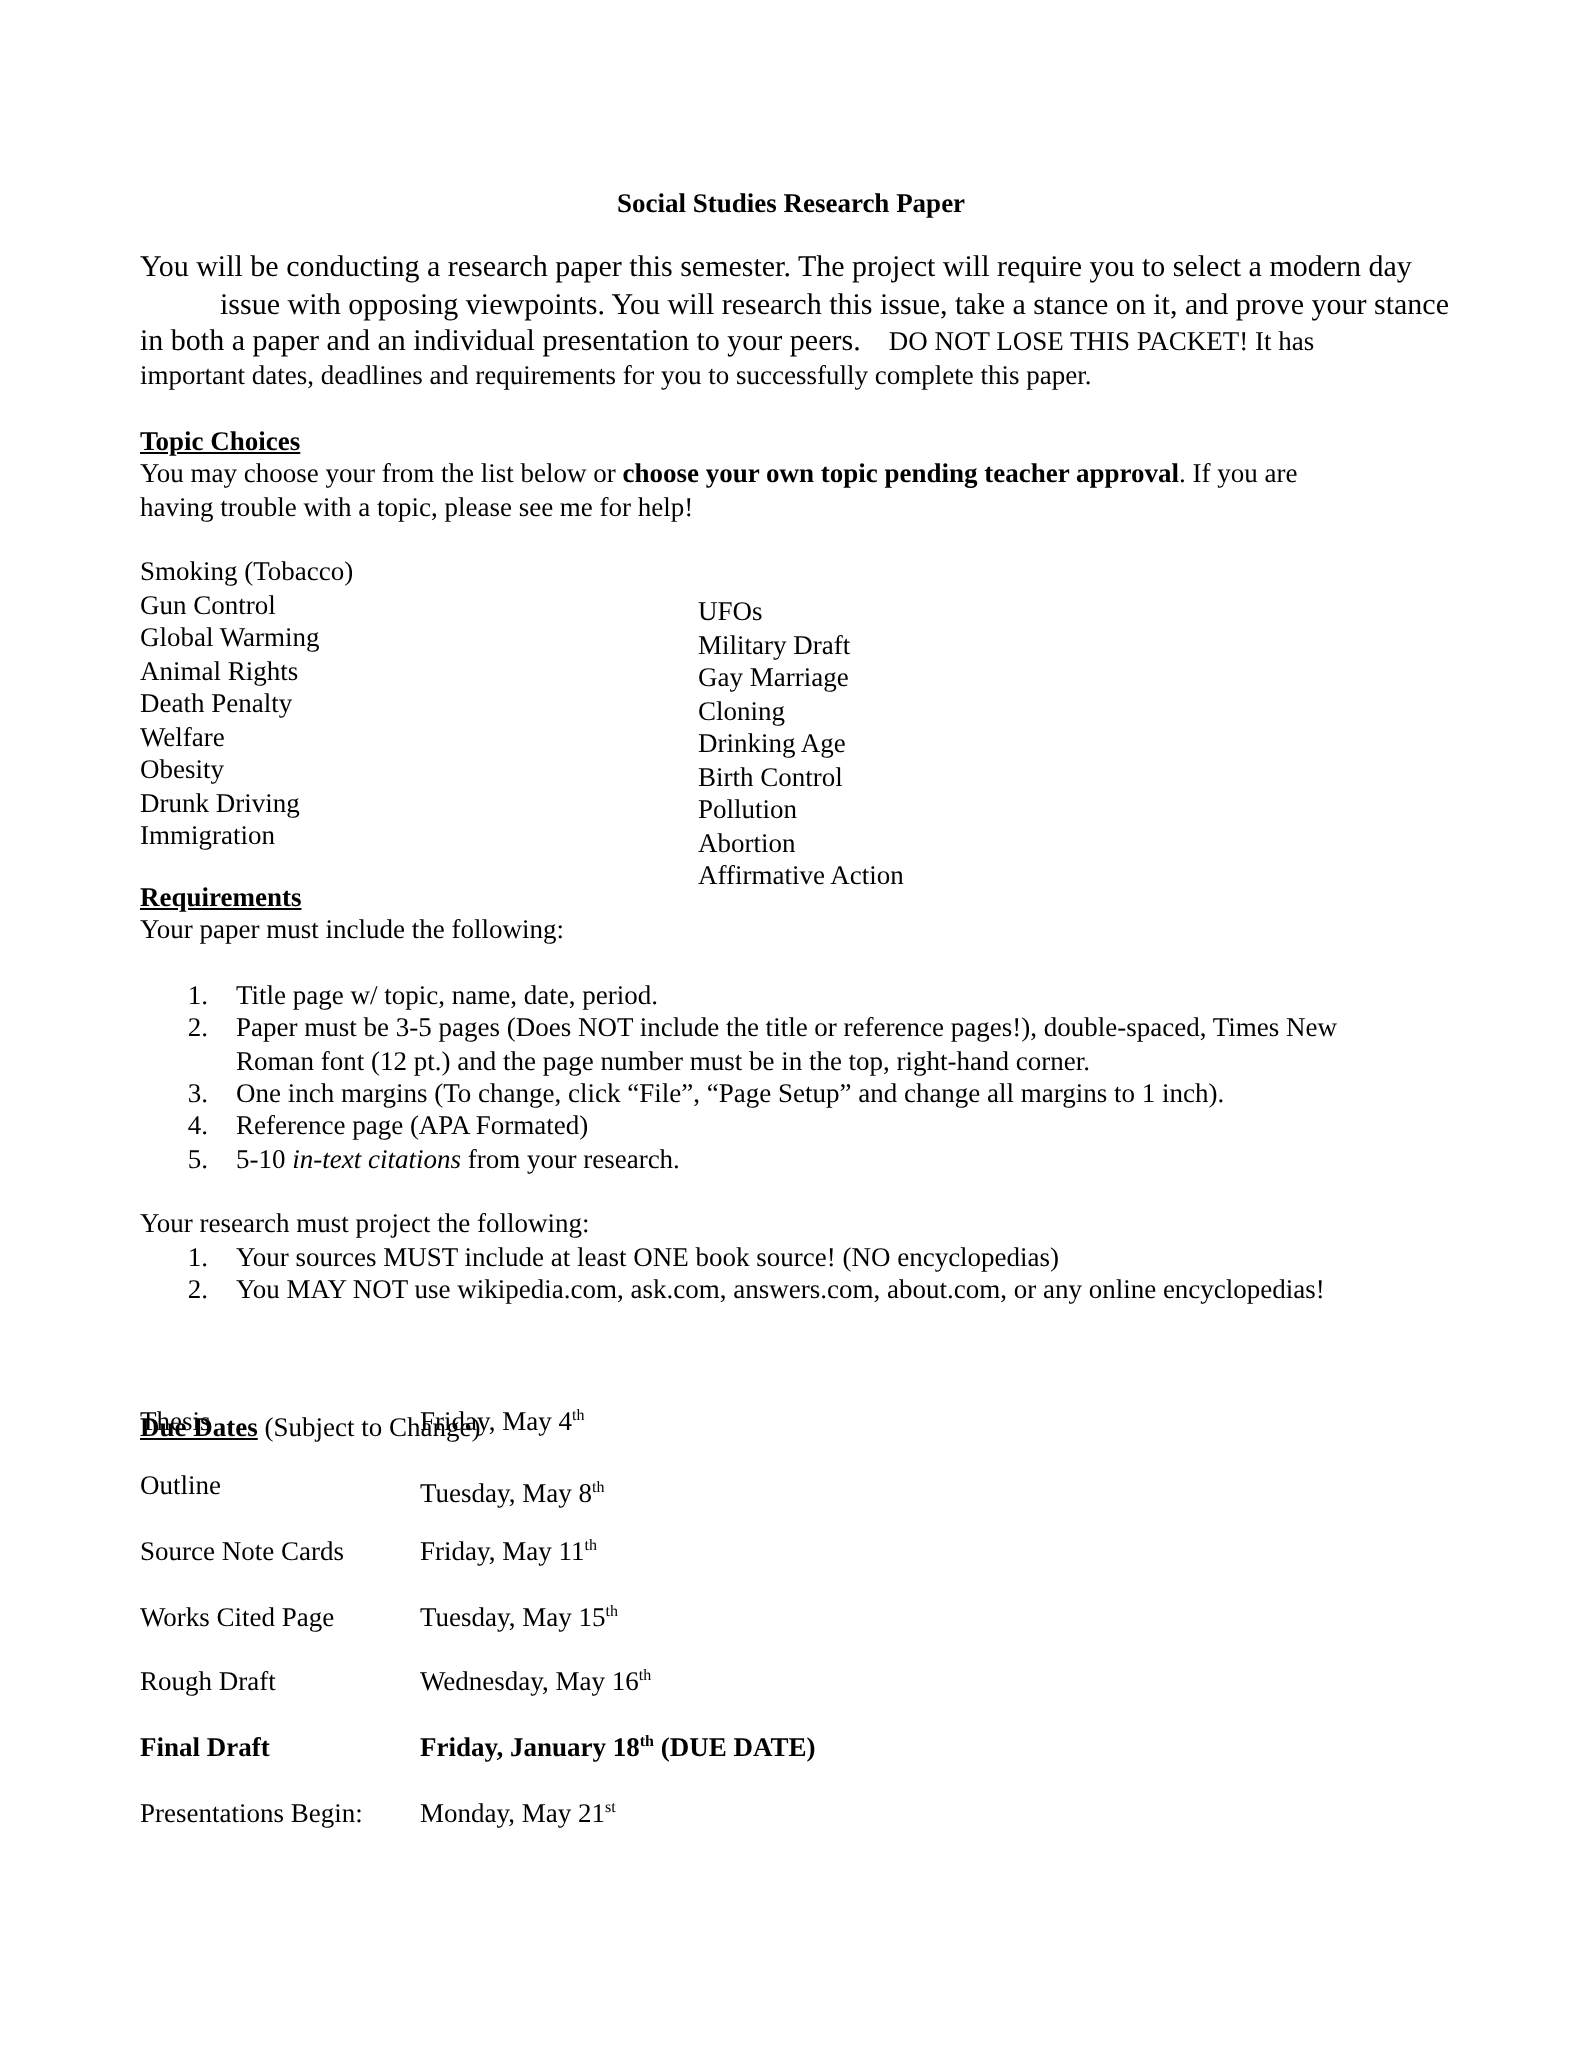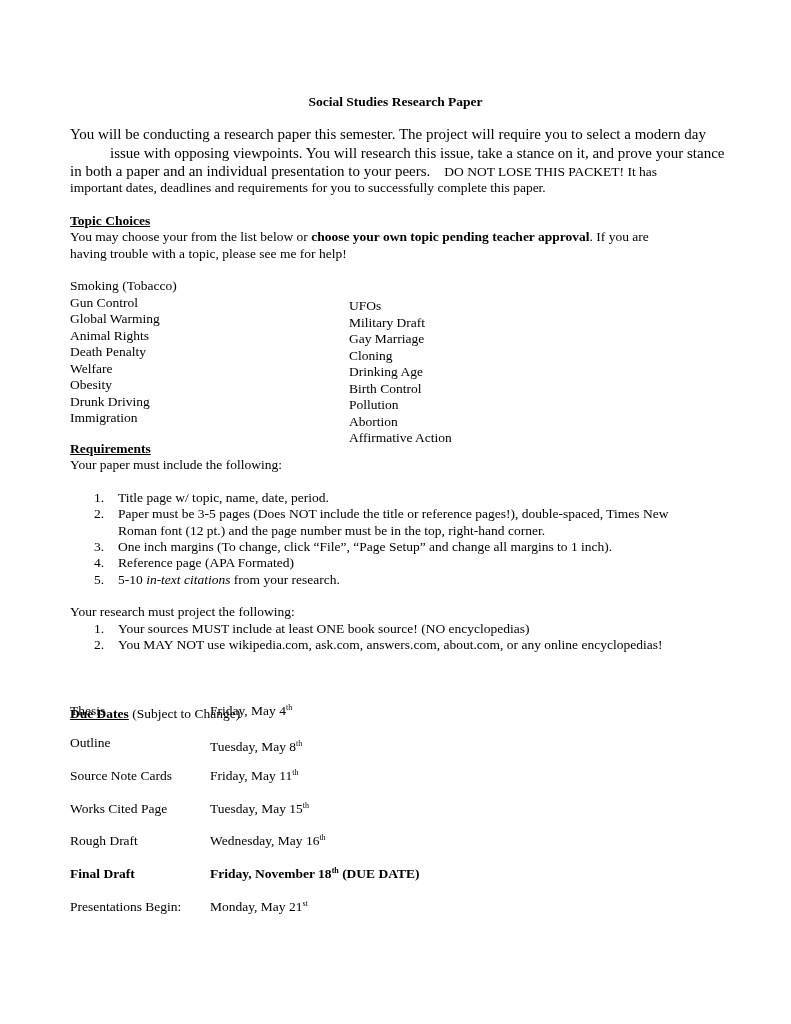--- a/index.html
+++ b/index.html
@@ -93,21 +93,21 @@
     <div class="abs t13" style="left:70px;top:801px;">
       <span class="abs" style="left:0;top:0;">Works Cited Page</span>
       <span class="abs" style="left:140px;top:0;"><span>Tuesday, May 15</span><sup>th</sup></span>
     </div>
     <div class="abs t13" style="left:70px;top:833px;">
       <span class="abs" style="left:0;top:0;">Rough Draft</span>
       <span class="abs" style="left:140px;top:0;"><span>Wednesday, May 16</span><sup>th</sup></span>
     </div>
     <div class="abs t13 b" style="left:70px;top:866px;">
       <span class="abs" style="left:0;top:0;">Final Draft</span>
-      <span class="abs" style="left:140px;top:0;"><span>Friday, November 18</span><sup>th</sup><span> (DUE DATE)</span></span>
+      <span class="abs" style="left:140px;top:0;"><span>Friday, January 18</span><sup>th</sup><span> (DUE DATE)</span></span>
     </div>
     <div class="abs t13" style="left:70px;top:899px;">
       <span class="abs" style="left:0;top:0;">Presentations Begin:</span>
       <span class="abs" style="left:140px;top:0;"><span>Monday, May 21</span><sup>st</sup></span>
     </div>
   </div>
 
 </div>
 
 </body></html>

